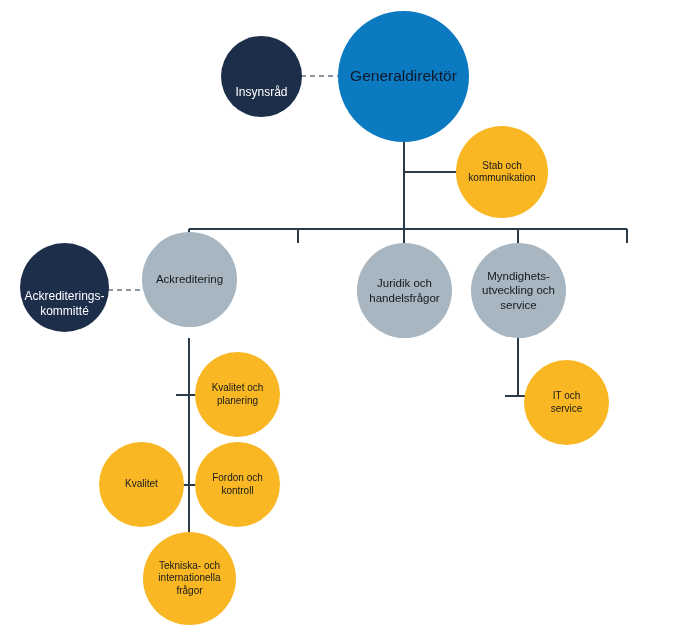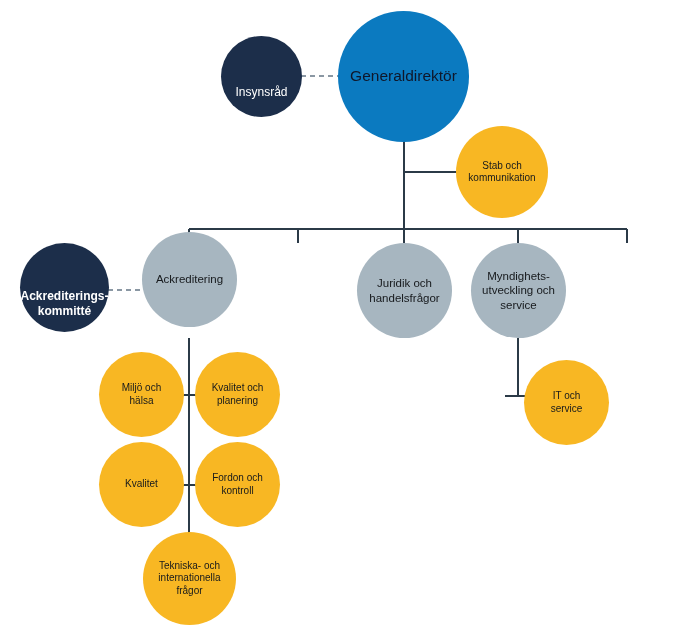--- a/index.html
+++ b/index.html
@@ -112,21 +112,21 @@
 
   <div class="node node-navy" style="left:221px; top:36px; width:81px; height:81px;">
     <span class="node-label">Insynsråd</span>
   </div>
 
   <div class="node node-yellow" style="left:456px; top:126px; width:92px; height:92px;">
     <span class="node-label">Stab och
 kommunikation</span>
   </div>
 
-  <div class="node node-navy" style="left:20px; top:243px; width:89px; height:89px;font-weight:bold;">
+  <div class="node node-navy" style="left:20px; top:243px; width:89px; height:89px;">
     <span class="node-label">Ackrediterings-
 kommitté</span>
   </div>
 
   <div class="node node-gray" style="left:142px; top:232px; width:95px; height:95px;">
     <span class="node-label">Ackreditering</span>
   </div>
 
 
   <div class="node node-gray" style="left:357px; top:243px; width:95px; height:95px;">
@@ -134,24 +134,20 @@
 handelsfrågor</span>
   </div>
 
   <div class="node node-gray" style="left:471px; top:243px; width:95px; height:95px;">
     <span class="node-label">Myndighets-
 utveckling och
 service</span>
   </div>
 
 
-  <div class="node node-yellow" style="left:99px; top:352px; width:85px; height:85px;">
-    <span class="node-label">Miljö och
-hälsa</span>
-  </div>
 
   <div class="node node-yellow" style="left:195px; top:352px; width:85px; height:85px;">
     <span class="node-label">Kvalitet och
 planering</span>
   </div>
 
   <div class="node node-yellow" style="left:99px; top:442px; width:85px; height:85px;">
     <span class="node-label">Kvalitet</span>
   </div>
 

